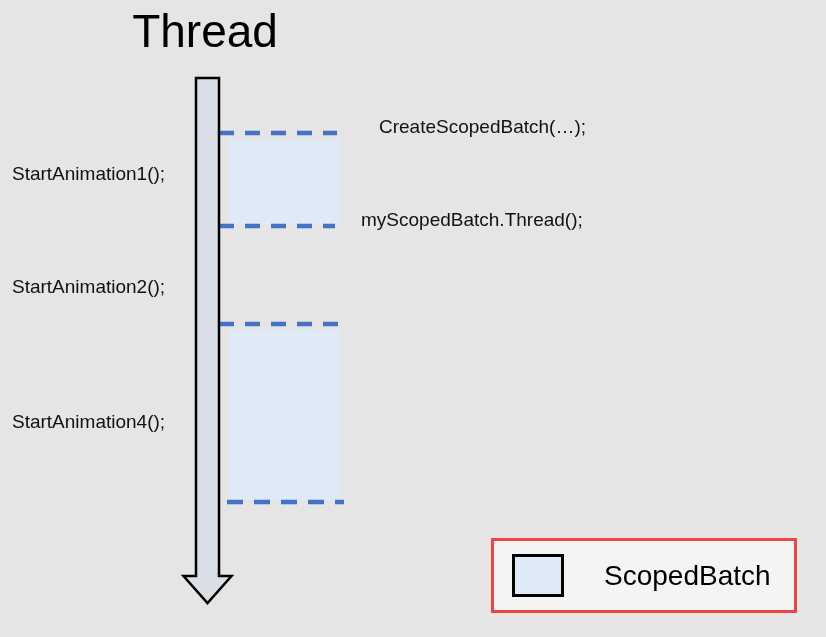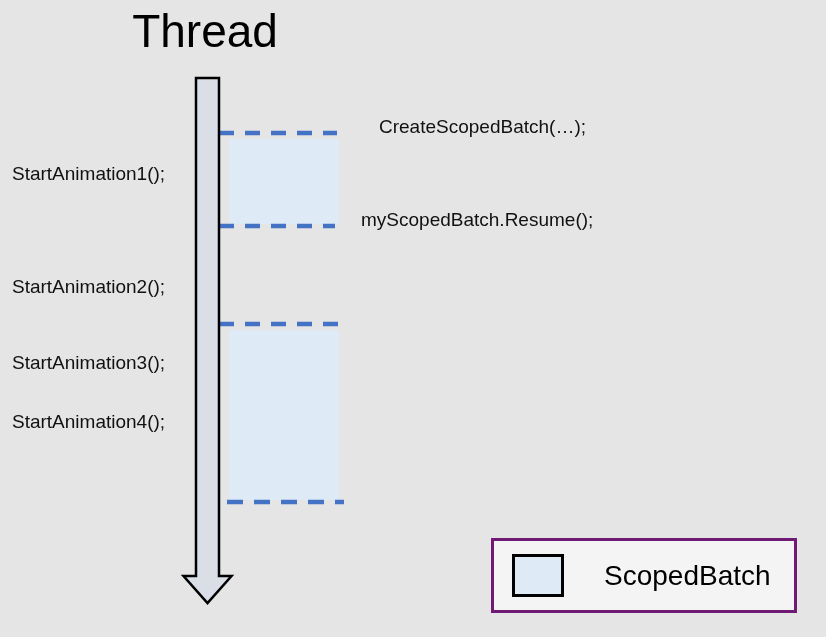--- a/index.html
+++ b/index.html
@@ -46,21 +46,21 @@
     white-space: nowrap;
     color: #111111;
   }
   .legend {
     position: absolute;
     left: 491px;
     top: 538px;
     width: 300px;
     height: 69px;
     background: #F4F4F4;
-    border: 3px solid #701a75;
+    border: 3px solid #ef4444;
     display: flex;
     align-items: center;
   }
   .legend .swatch-wrap {
     margin-left: 18px;
     width: 52px;
     height: 43px;
     line-height: 0;
   }
   .legend .legend-label {
@@ -85,25 +85,24 @@
     <line x1="219" y1="133" x2="337" y2="133" stroke-width="4.5" stroke-dasharray="15 11" stroke="#4472C4"></line>
     <line x1="219" y1="226" x2="335" y2="226" stroke-width="4.5" stroke-dasharray="15 11" stroke="#4472C4"></line>
     <line x1="219" y1="324" x2="338" y2="324" stroke-width="4.5" stroke-dasharray="15 11" stroke="#4472C4"></line>
     <line x1="227" y1="502" x2="344" y2="502" stroke-width="4.5" stroke-dasharray="16 11" stroke="#4472C4"></line>
 
     <polygon points="196,78 219,78 219,576 231.5,576 207.5,603 183.5,576 196,576" stroke="#000000" stroke-width="2.5" stroke-linejoin="miter" fill="#D9DEE7"></polygon>
   </svg>
 
   <div class="call-label" style="left:12px; top:161px;">StartAnimation1();</div>
   <div class="call-label" style="left:12px; top:274px;">StartAnimation2();</div>
-  <div class="call-label" style="left:12px; top:350px;">StartAnimation3();</div>
   <div class="call-label" style="left:12px; top:409px;">StartAnimation4();</div>
 
   <div class="event-label" style="left:363px; top:114px;margin-left:16px;">CreateScopedBatch(…);</div>
-  <div class="event-label" style="left:361px; top:207px;">myScopedBatch.Resume();</div>
+  <div class="event-label" style="left:361px; top:207px;">myScopedBatch.Thread();</div>
 
   <div class="legend">
     <span class="swatch-wrap">
       <svg width="52" height="43" viewBox="0 0 52 43">
         <rect x="1.5" y="1.5" width="49" height="40" stroke="#000000" stroke-width="3" fill="#DEEBF7"></rect>
       </svg>
     </span>
     <span class="legend-label">ScopedBatch</span>
   </div>
 

